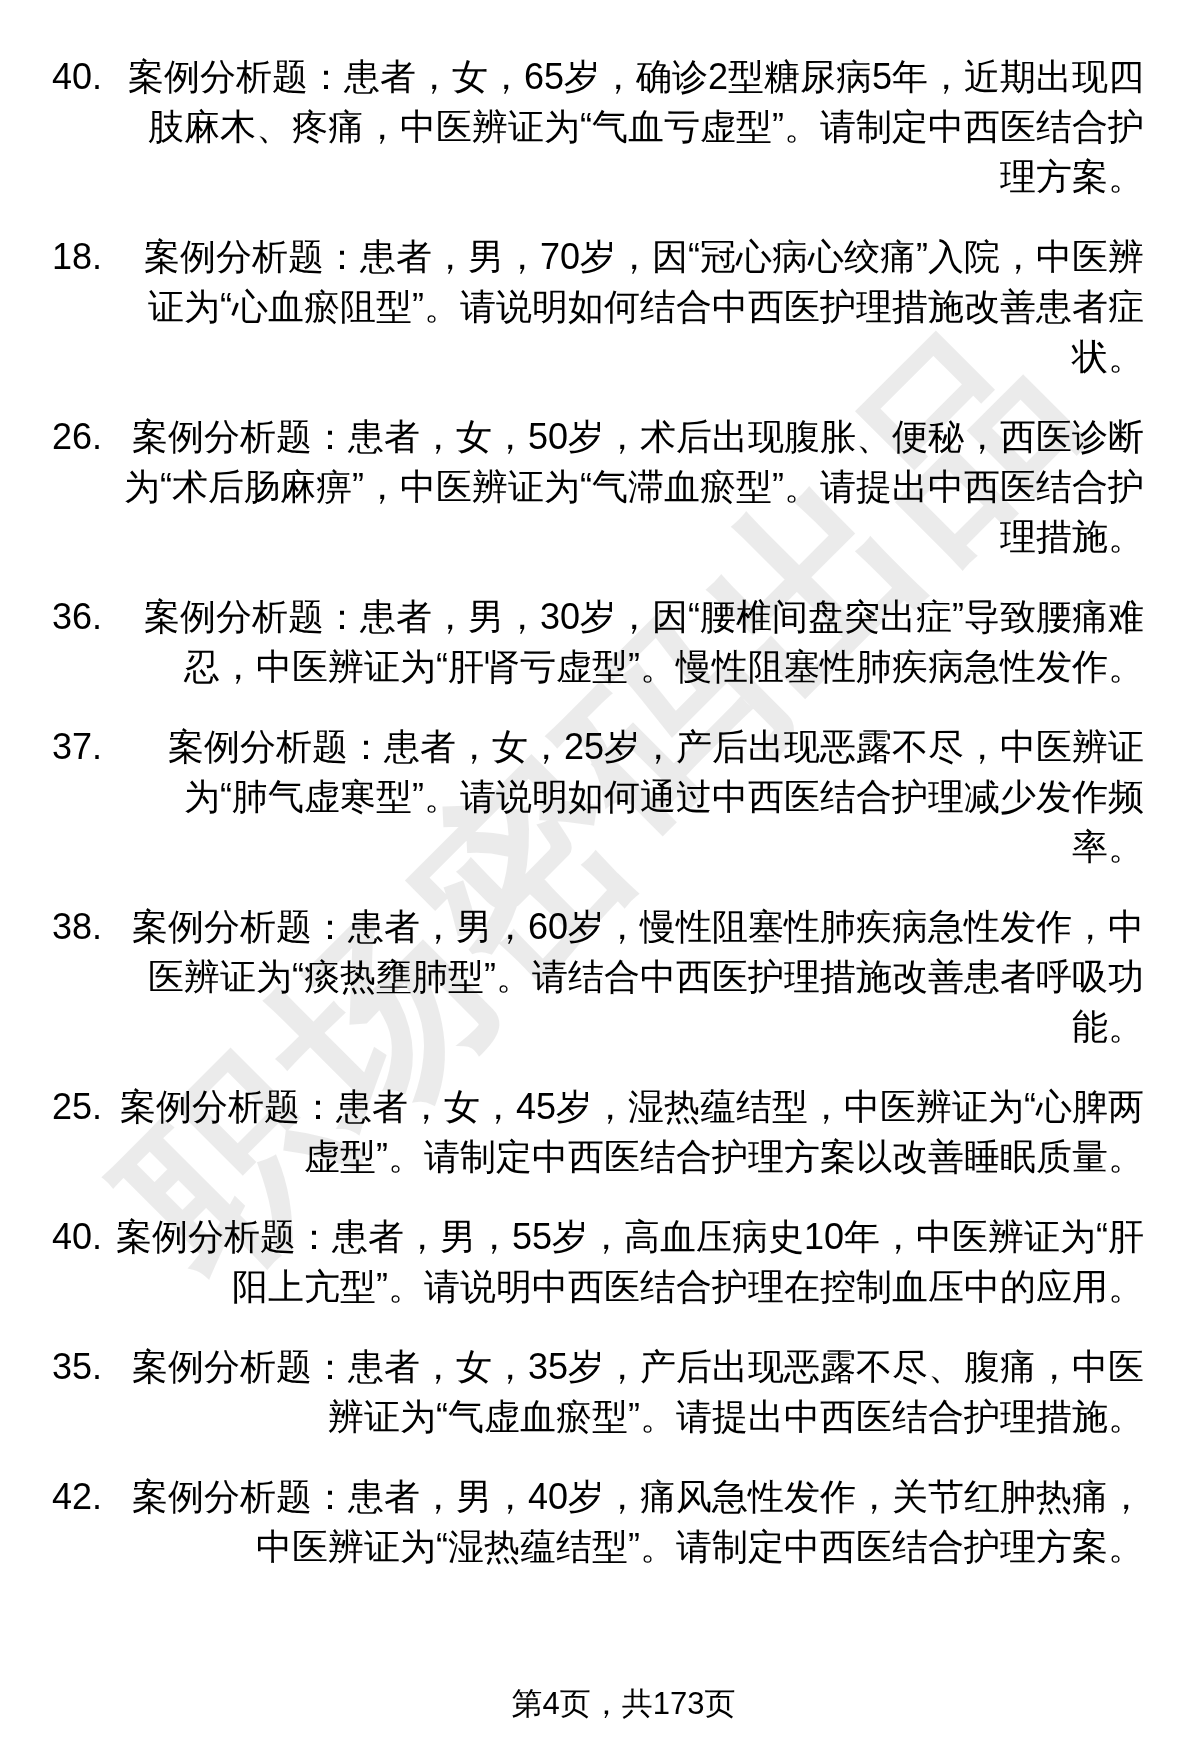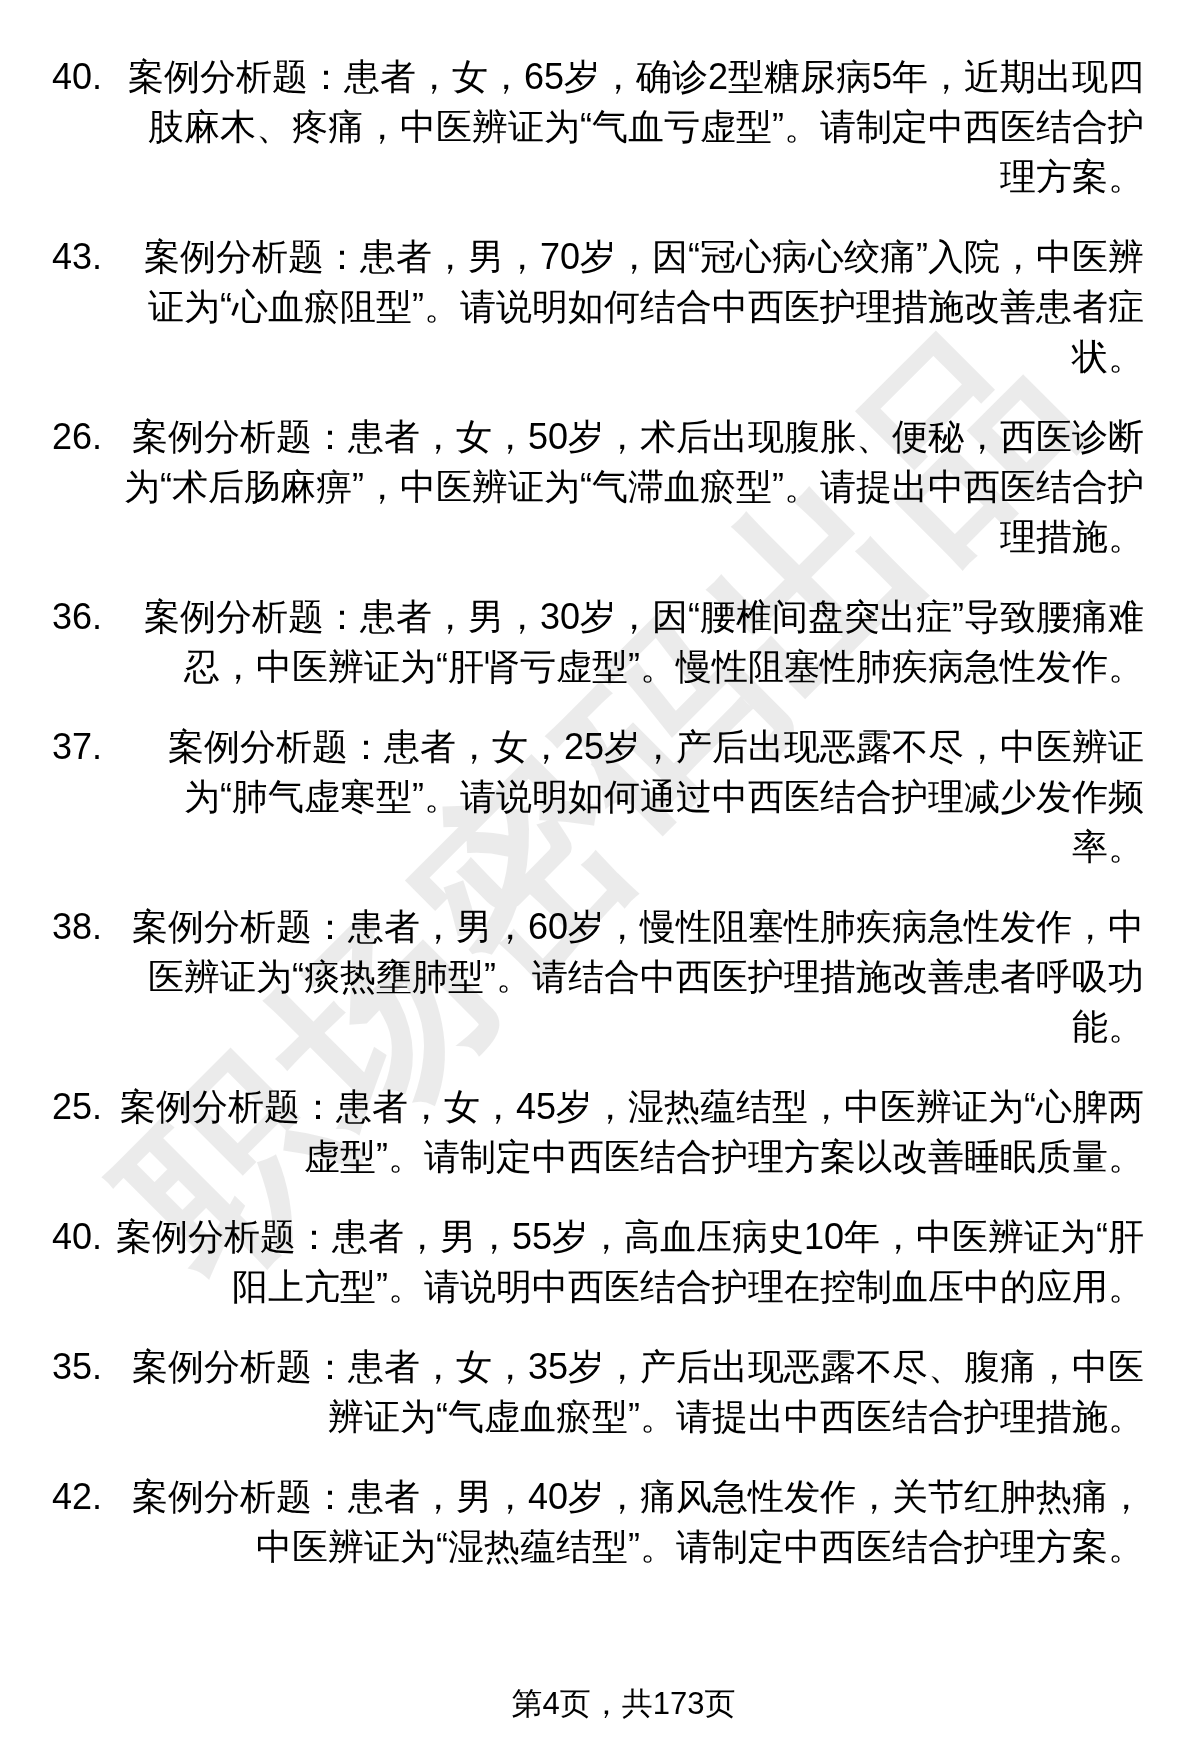--- a/index.html
+++ b/index.html
@@ -71,21 +71,21 @@
 <div class="page">
 
   <div class="watermark">职场密码出品</div>
 
   <ol class="question-list">
     <li class="question-item">
       <span class="question-number">40.</span>
       <span class="question-text">案例分析题：患者，女，65岁，确诊2型糖尿病5年，近期出现四肢麻木、疼痛，中医辨证为“气血亏虚型”。请制定中西医结合护理方案。</span>
     </li>
     <li class="question-item">
-      <span class="question-number">43.</span>
+      <span class="question-number">18.</span>
       <span class="question-text">案例分析题：患者，男，70岁，因“冠心病心绞痛”入院，中医辨证为“心血瘀阻型”。请说明如何结合中西医护理措施改善患者症状。</span>
     </li>
     <li class="question-item">
       <span class="question-number">26.</span>
       <span class="question-text">案例分析题：患者，女，50岁，术后出现腹胀、便秘，西医诊断为“术后肠麻痹”，中医辨证为“气滞血瘀型”。请提出中西医结合护理措施。</span>
     </li>
     <li class="question-item">
       <span class="question-number">36.</span>
       <span class="question-text">案例分析题：患者，男，30岁，因“腰椎间盘突出症”导致腰痛难忍，中医辨证为“肝肾亏虚型”。慢性阻塞性肺疾病急性发作。</span>
     </li>

